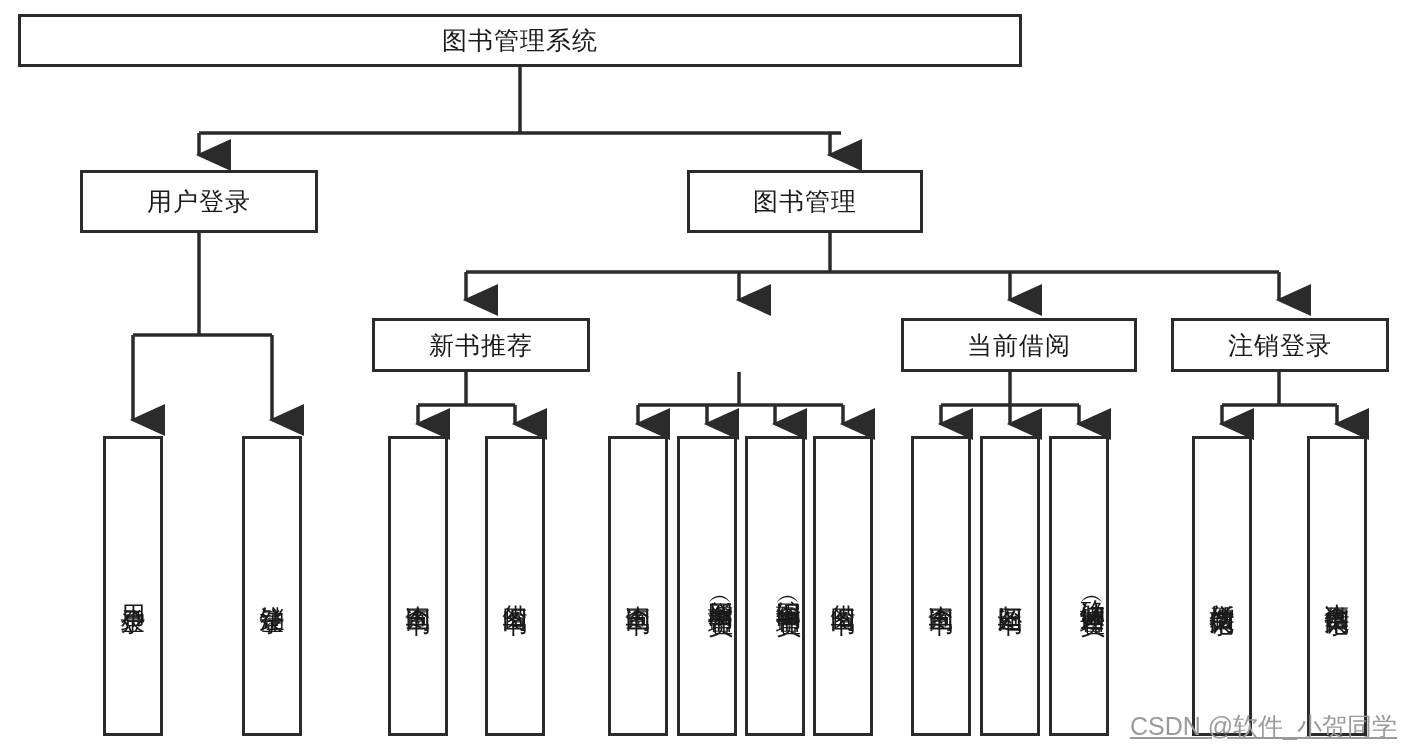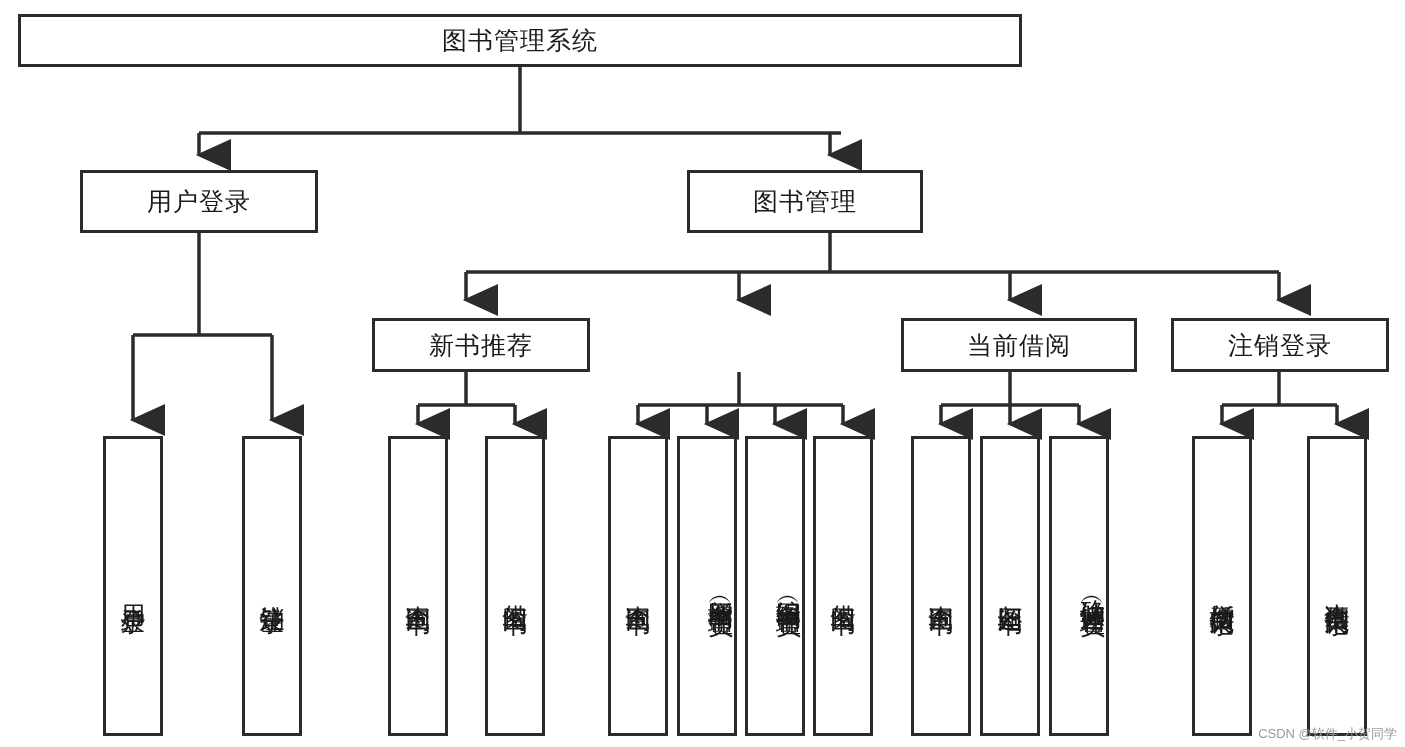--- a/index.html
+++ b/index.html
@@ -53,24 +53,25 @@
   .node.vert.topalign {
     align-items: flex-start;
   }
   .node.root {
     font-size: 25px;
   }
   .watermark {
     position: absolute;
     right: 8px;
     bottom: 4px;
-    font-size: 13px;
+    font-size: 25px;
     color: #9a9a9a;
     white-space: nowrap;
     font-family: "Liberation Sans", "DejaVu Sans", sans-serif;
+    text-decoration: underline;
   }
 </style>
 </head>
 <body>
 
 <div id="canvas">
 
   <svg id="wires" viewBox="0 0 1405 747" xmlns="http://www.w3.org/2000/svg">
     <defs>
       <marker id="arrow" viewBox="0 0 12 12" refX="6" refY="10" markerWidth="11" markerHeight="11" orient="auto-start-reverse">

